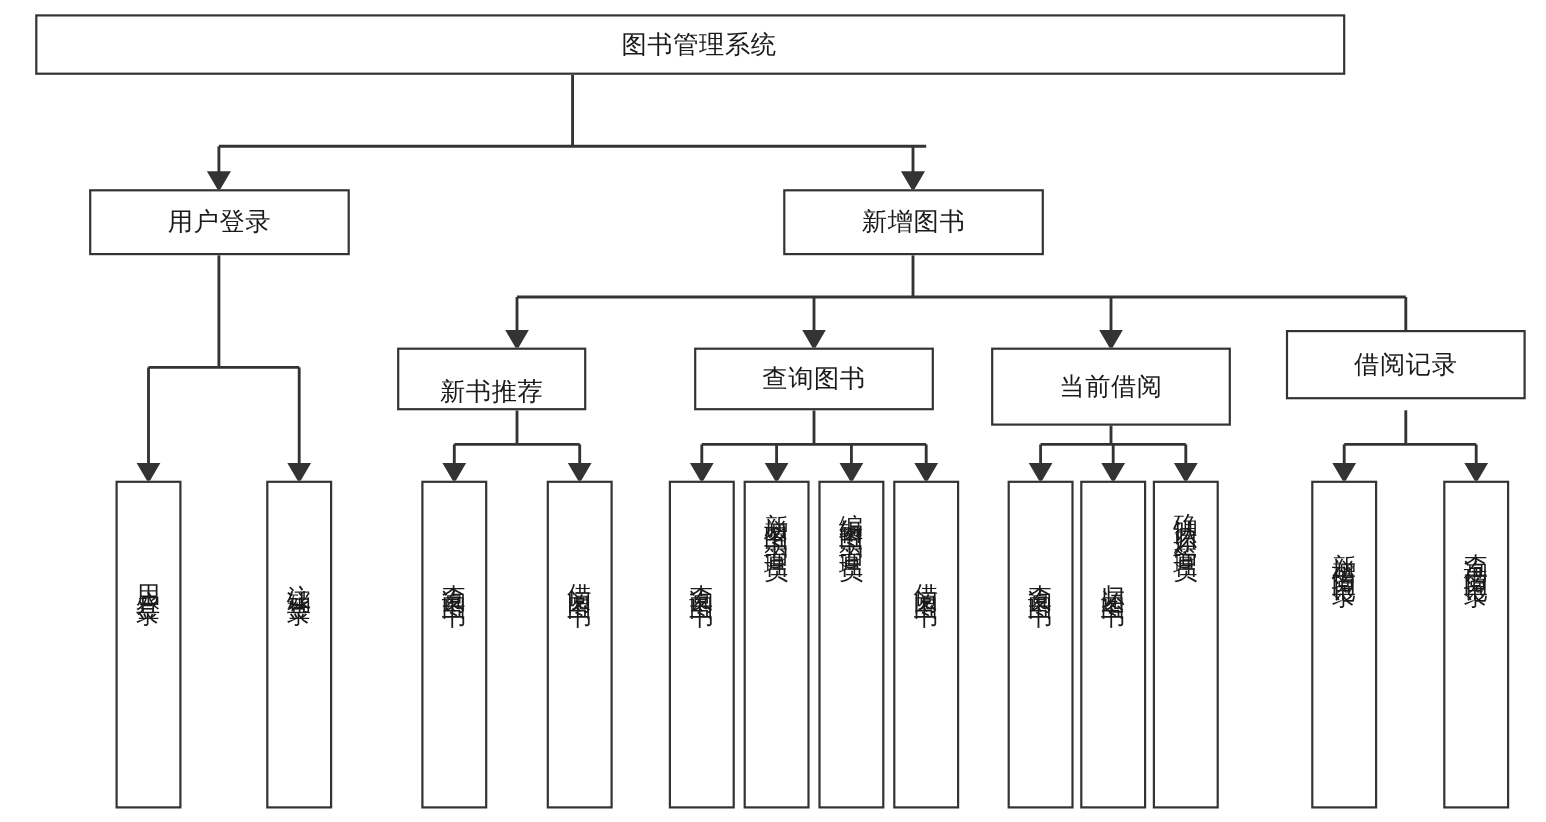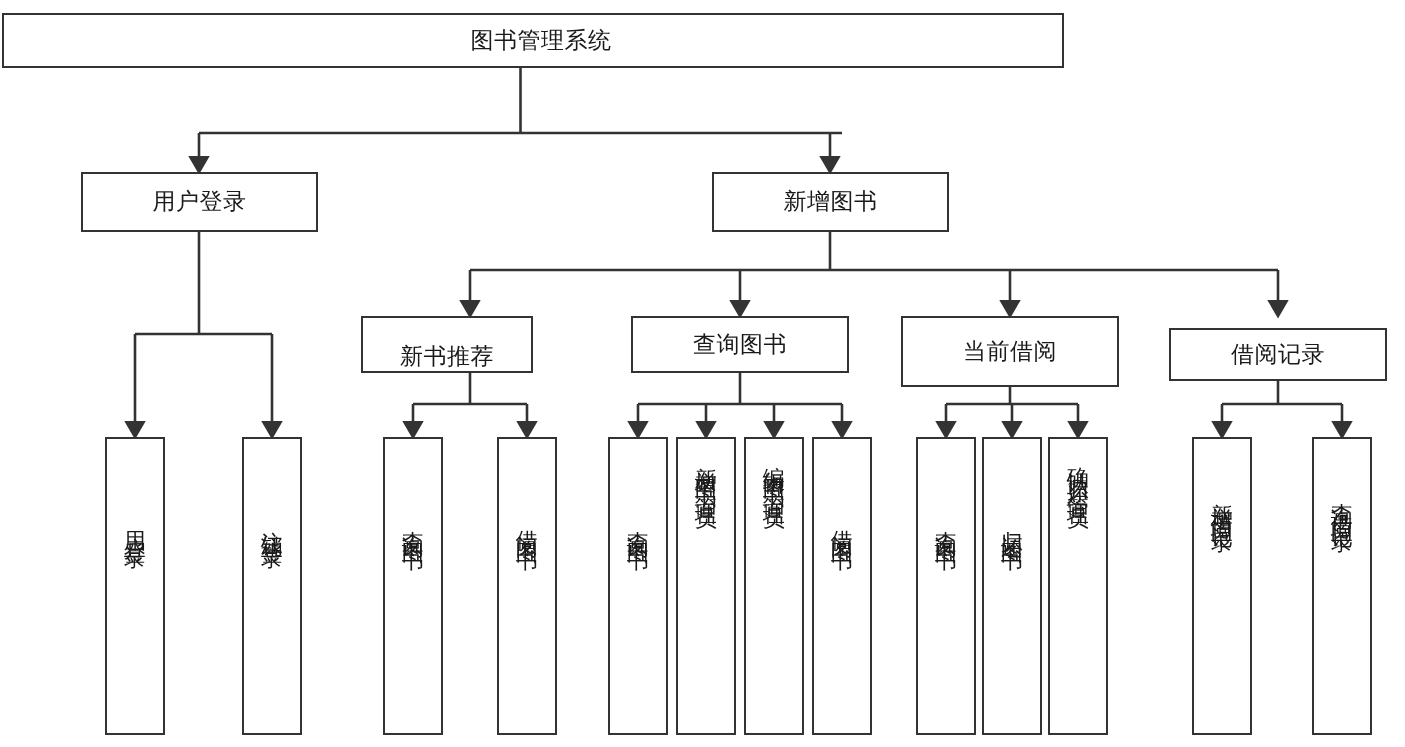--- a/index.html
+++ b/index.html
@@ -113,41 +113,41 @@
       <path d="M1012,404 L1012,429" marker-end="url(#arrowhead)"></path>
       <path d="M1078,404 L1078,429" marker-end="url(#arrowhead)"></path>
 
       <path d="M1278,373 L1278,404"></path>
       <path d="M1222,404 L1342,404"></path>
       <path d="M1222,404 L1222,429" marker-end="url(#arrowhead)"></path>
       <path d="M1342,404 L1342,429" marker-end="url(#arrowhead)"></path>
     </g>
   </svg>
 
-  <div class="node-box" style="left:2px; top:13px; width:1062px; height:55px;padding-left:16px;">
+  <div class="node-box" style="left:32px; top:13px; width:1191px; height:55px;padding-left:16px;">
     <span class="node-label-h">图书管理系统</span>
   </div>
 
   <div class="node-box" style="left:81px; top:172px; width:237px; height:60px;">
     <span class="node-label-h">用户登录</span>
   </div>
   <div class="node-box" style="left:712px; top:172px; width:237px; height:60px;">
     <span class="node-label-h">新增图书</span>
   </div>
 
   <div class="node-box" style="left:361px; top:316px; width:172px; height:57px;align-items:flex-end;">
     <span class="node-label-h">新书推荐</span>
   </div>
   <div class="node-box" style="left:631px; top:316px; width:218px; height:57px;">
     <span class="node-label-h">查询图书</span>
   </div>
   <div class="node-box" style="left:901px; top:316px; width:218px; height:71px;">
     <span class="node-label-h">当前借阅</span>
   </div>
-  <div class="node-box" style="left:1169px; top:328px; width:218px; height:53px;">
+  <div class="node-box" style="left:1169px; top:300px; width:218px; height:63px;">
     <span class="node-label-h">借阅记录</span>
   </div>
 
   <div class="node-box leaf" style="left:105px; top:437px; width:60px; height:298px; padding-top:74px;">
     <span class="node-label-v">用户登录</span>
   </div>
   <div class="node-box leaf" style="left:242px; top:437px; width:60px; height:298px; padding-top:74px;">
     <span class="node-label-v">注销登录</span>
   </div>
 

